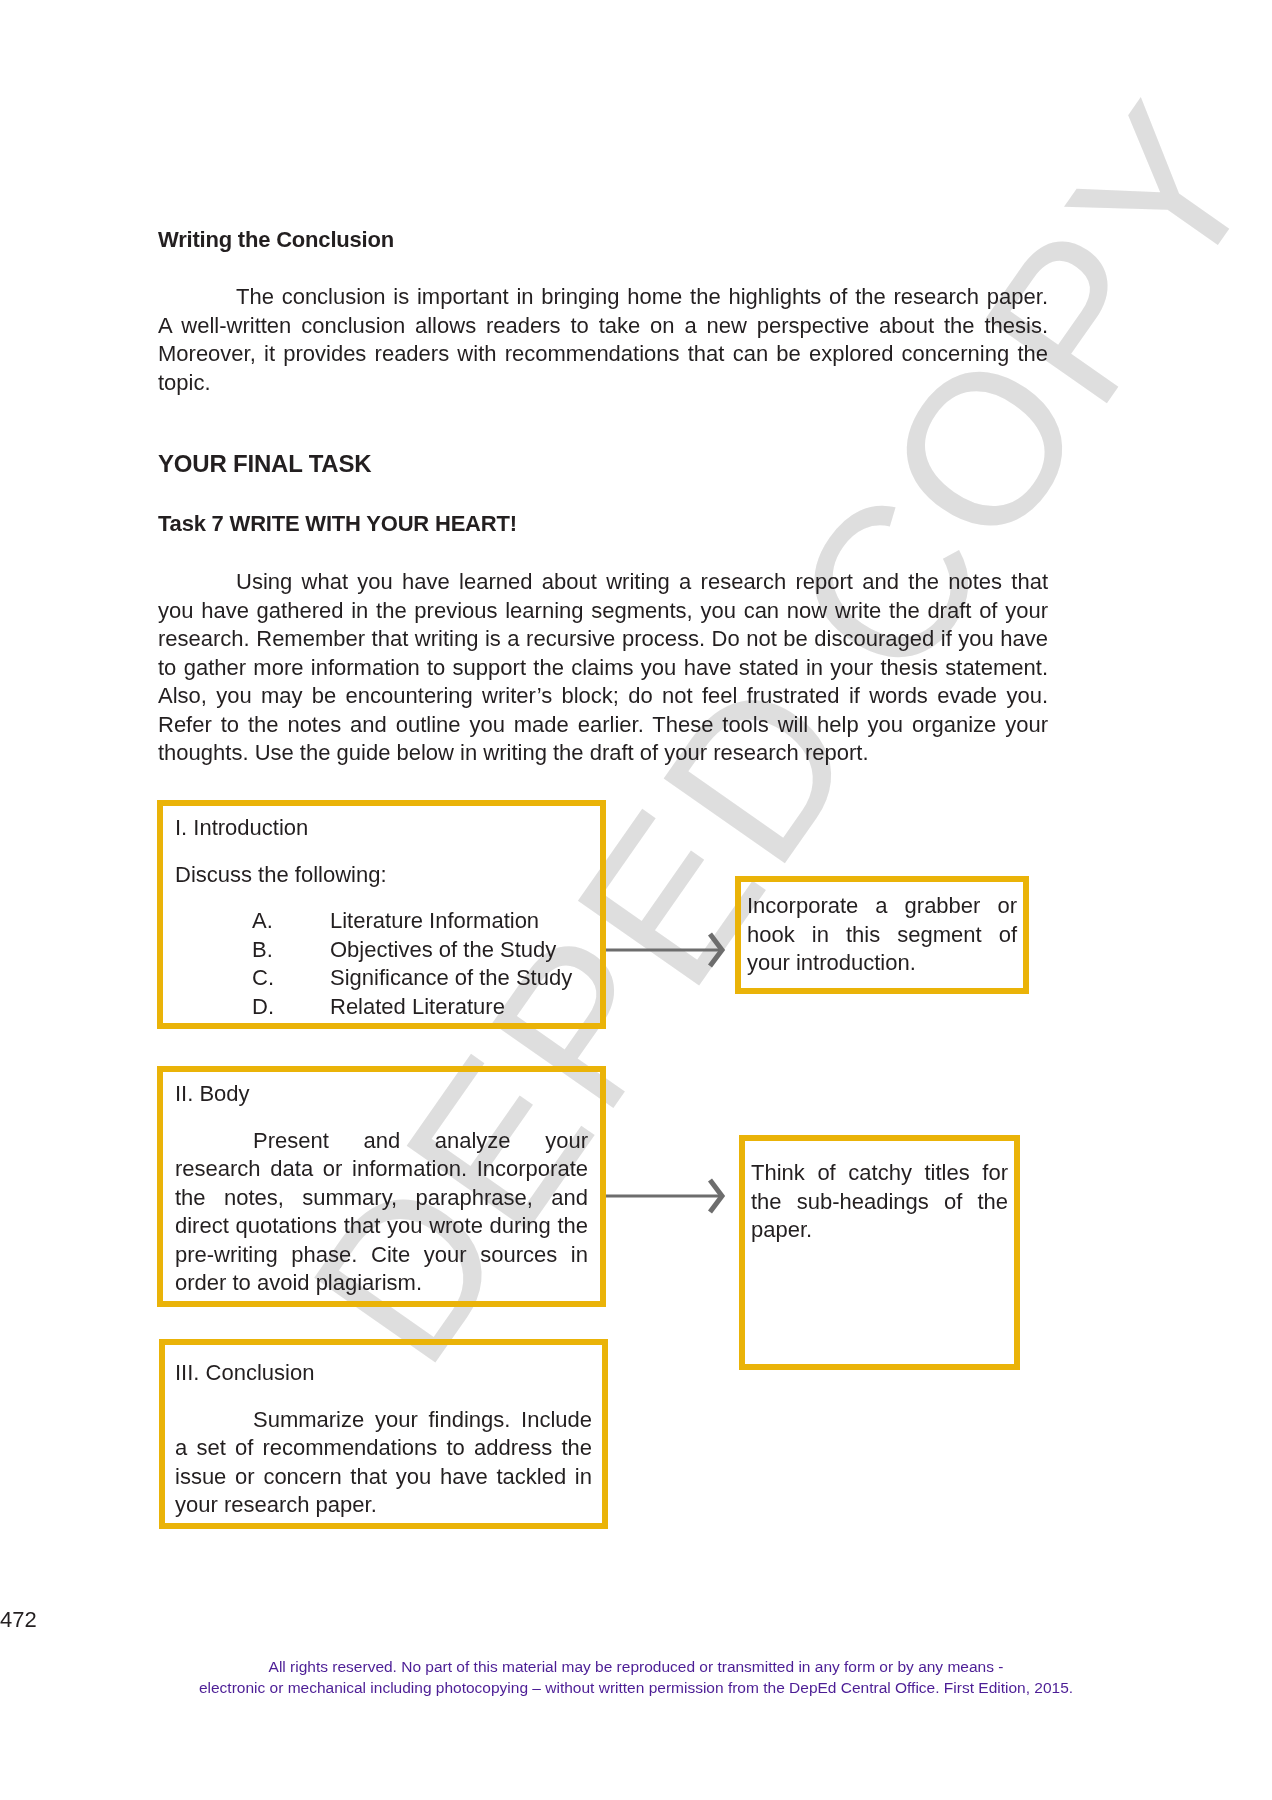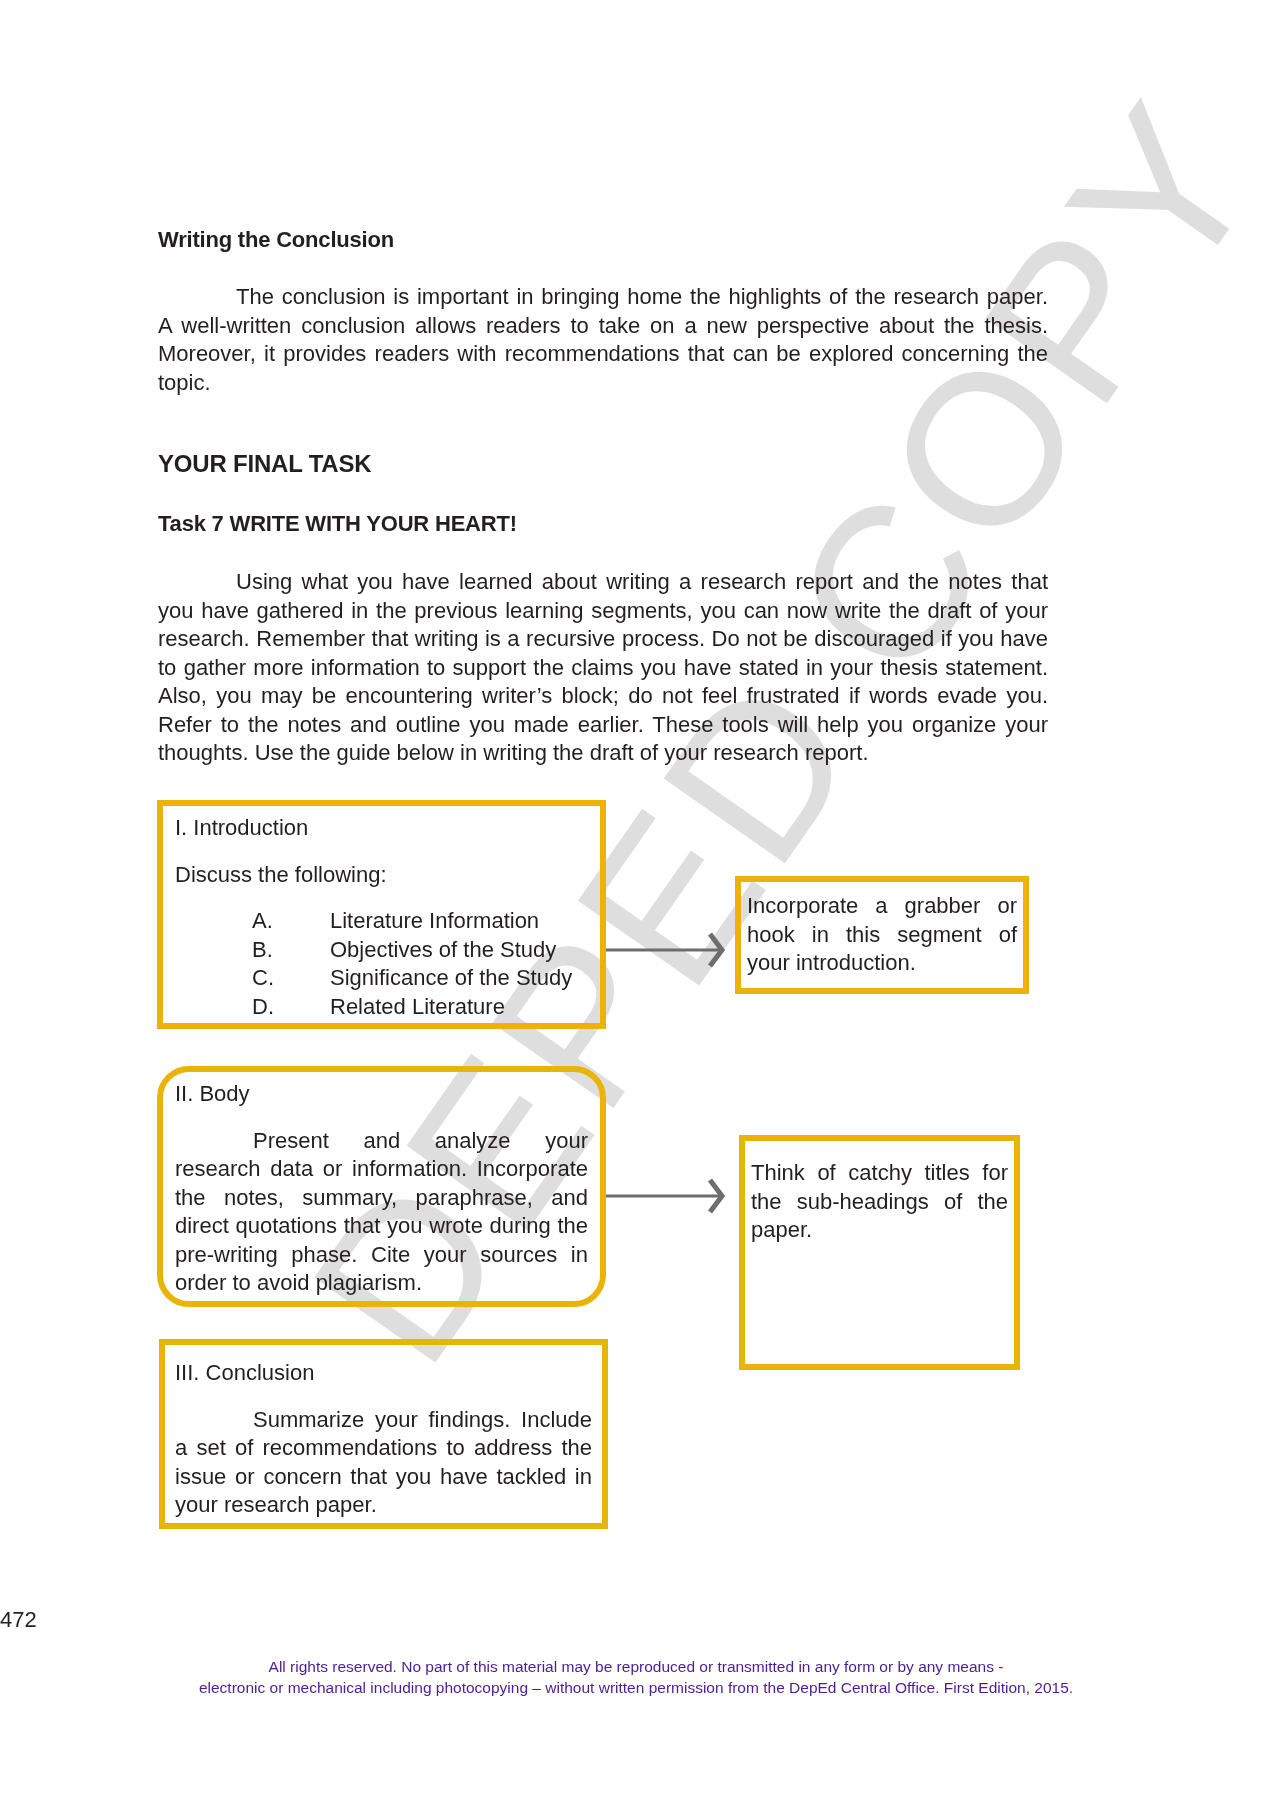--- a/index.html
+++ b/index.html
@@ -58,21 +58,21 @@
 
 <svg class="arrow" style="left:606px; top:928px;" width="124" height="44">
   <line x1="0" y1="22" x2="116" y2="22" stroke="#6d6d6d" stroke-width="3"></line>
   <polyline points="104,6 116,22 104,38" fill="none" stroke="#6d6d6d" stroke-width="5"></polyline>
 </svg>
 
 <div class="box just" style="left:735px; top:876px; width:294px; height:118px; padding:10px 6px 6px 6px;">
   <div class="just">Incorporate a grabber or hook in this segment of your introduction.</div>
 </div>
 
-<div class="box" style="left:157px; top:1066px; width:449px; height:241px; padding:8px 12px;border-radius:32px;">
+<div class="box" style="left:157px; top:1066px; width:449px; height:241px; padding:8px 12px;">
   <div class="title">II. Body</div>
   <div class="just" style="text-indent:78px;">Present and analyze your research data or information. Incorporate the notes, summary, paraphrase, and direct quotations that you wrote during the pre-writing phase. Cite your sources in order to avoid plagiarism.</div>
 </div>
 
 <svg class="arrow" style="left:606px; top:1174px;" width="124" height="44">
   <line x1="0" y1="22" x2="116" y2="22" stroke="#6d6d6d" stroke-width="3"></line>
   <polyline points="104,6 116,22 104,38" fill="none" stroke="#6d6d6d" stroke-width="5"></polyline>
 </svg>
 
 <div class="box" style="left:739px; top:1135px; width:281px; height:235px; padding:18px 6px 6px 6px;">

